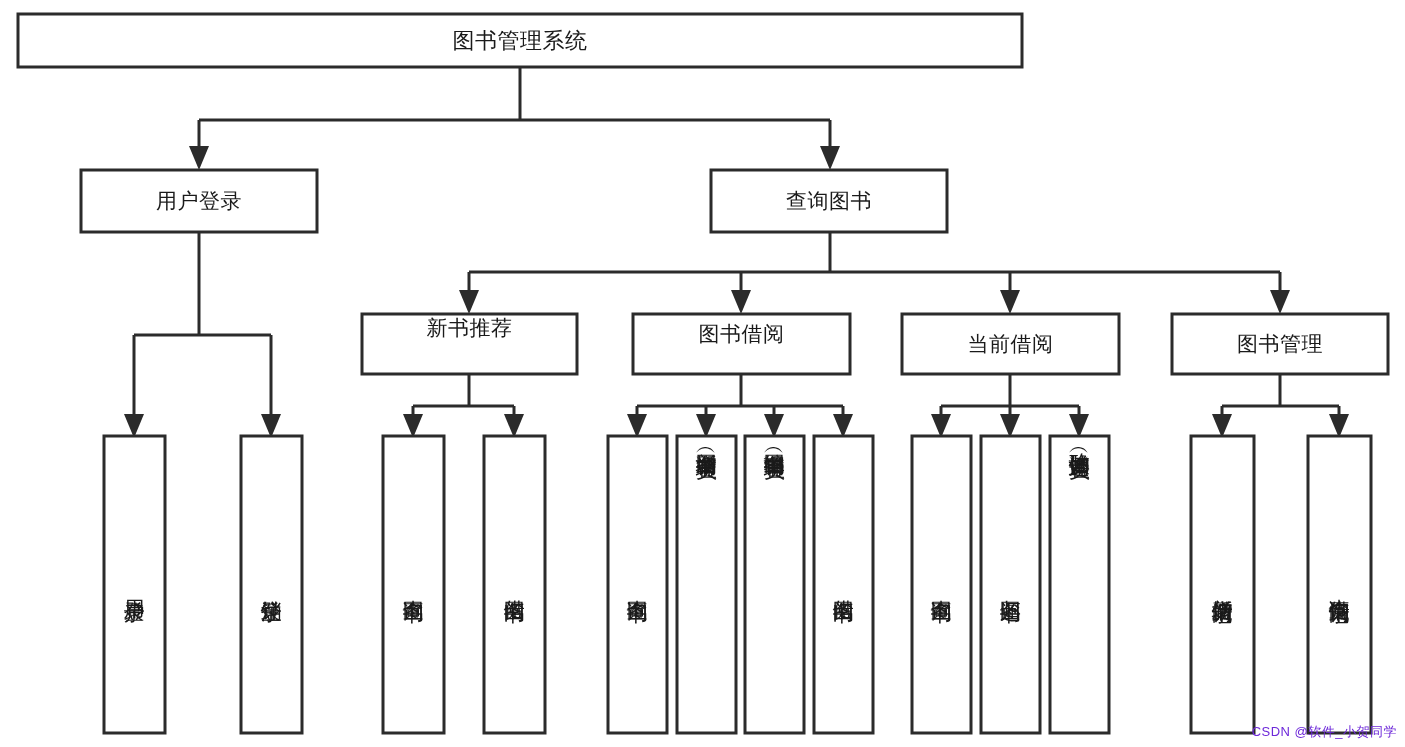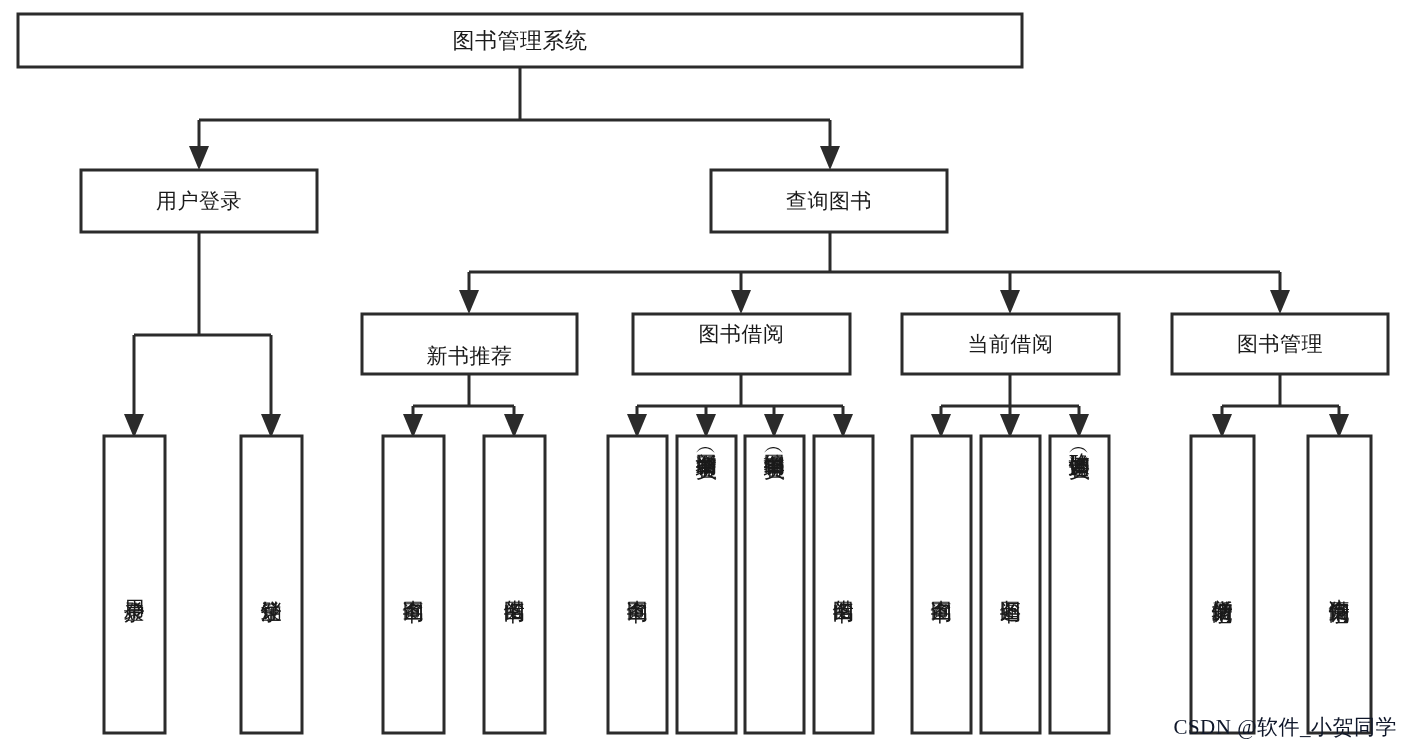--- a/index.html
+++ b/index.html
@@ -73,23 +73,23 @@
     white-space: nowrap;
     letter-spacing: 0.5px;
   }
   .title-text {
     font-size: 22px;
   }
   .watermark {
     position: absolute;
     right: 8px;
     bottom: 6px;
-    font-family: Liberation Serif, serif;
-    font-size: 21px;
-    color: #0f172a;
+    font-family: Liberation Sans, sans-serif;
+    font-size: 13px;
+    color: #6d28d9;
     white-space: nowrap;
     letter-spacing: 0.5px;
   }
 </style>
 </head>
 <body>
 
 <div id="diagram-root">
 
   <svg class="diagram-svg" viewBox="0 0 1405 747">
@@ -191,21 +191,21 @@
     <span class="htext title-text">图书管理系统</span>
   </div>
 
   <div class="htext-wrap" style="left:81px; top:170px; width:236px; height:62px;">
     <span class="htext">用户登录</span>
   </div>
   <div class="htext-wrap" style="left:711px; top:170px; width:236px; height:62px;">
     <span class="htext">查询图书</span>
   </div>
 
-  <div class="htext-wrap" style="left:362px; top:326px; width:215px; height:60px;">
+  <div class="htext-wrap" style="left:362px; top:298px; width:215px; height:60px;">
     <span class="htext">新书推荐</span>
   </div>
   <div class="htext-wrap" style="left:633px; top:304px; width:217px; height:60px;">
     <span class="htext">图书借阅</span>
   </div>
   <div class="htext-wrap" style="left:902px; top:314px; width:217px; height:60px;border-radius:25px;">
     <span class="htext">当前借阅</span>
   </div>
   <div class="htext-wrap" style="left:1172px; top:314px; width:216px; height:60px;">
     <span class="htext">图书管理</span>

